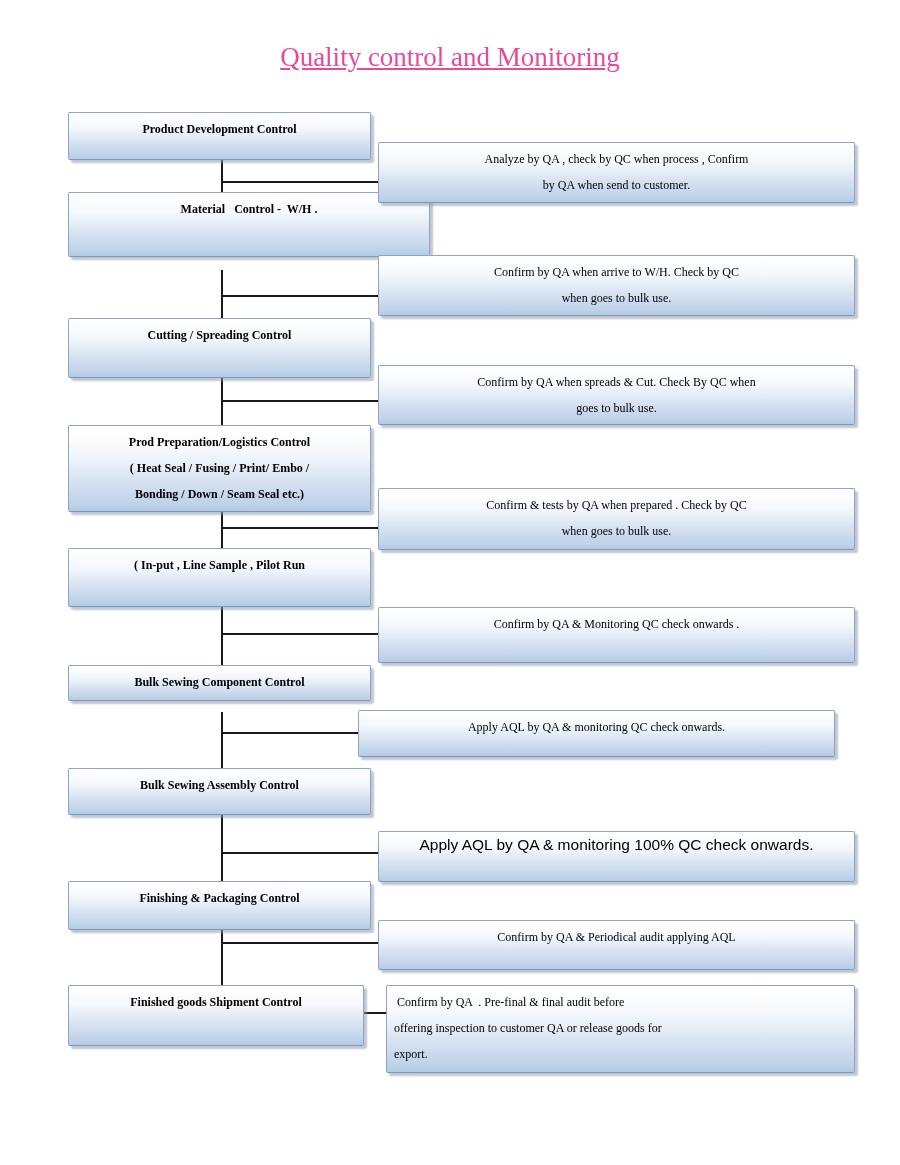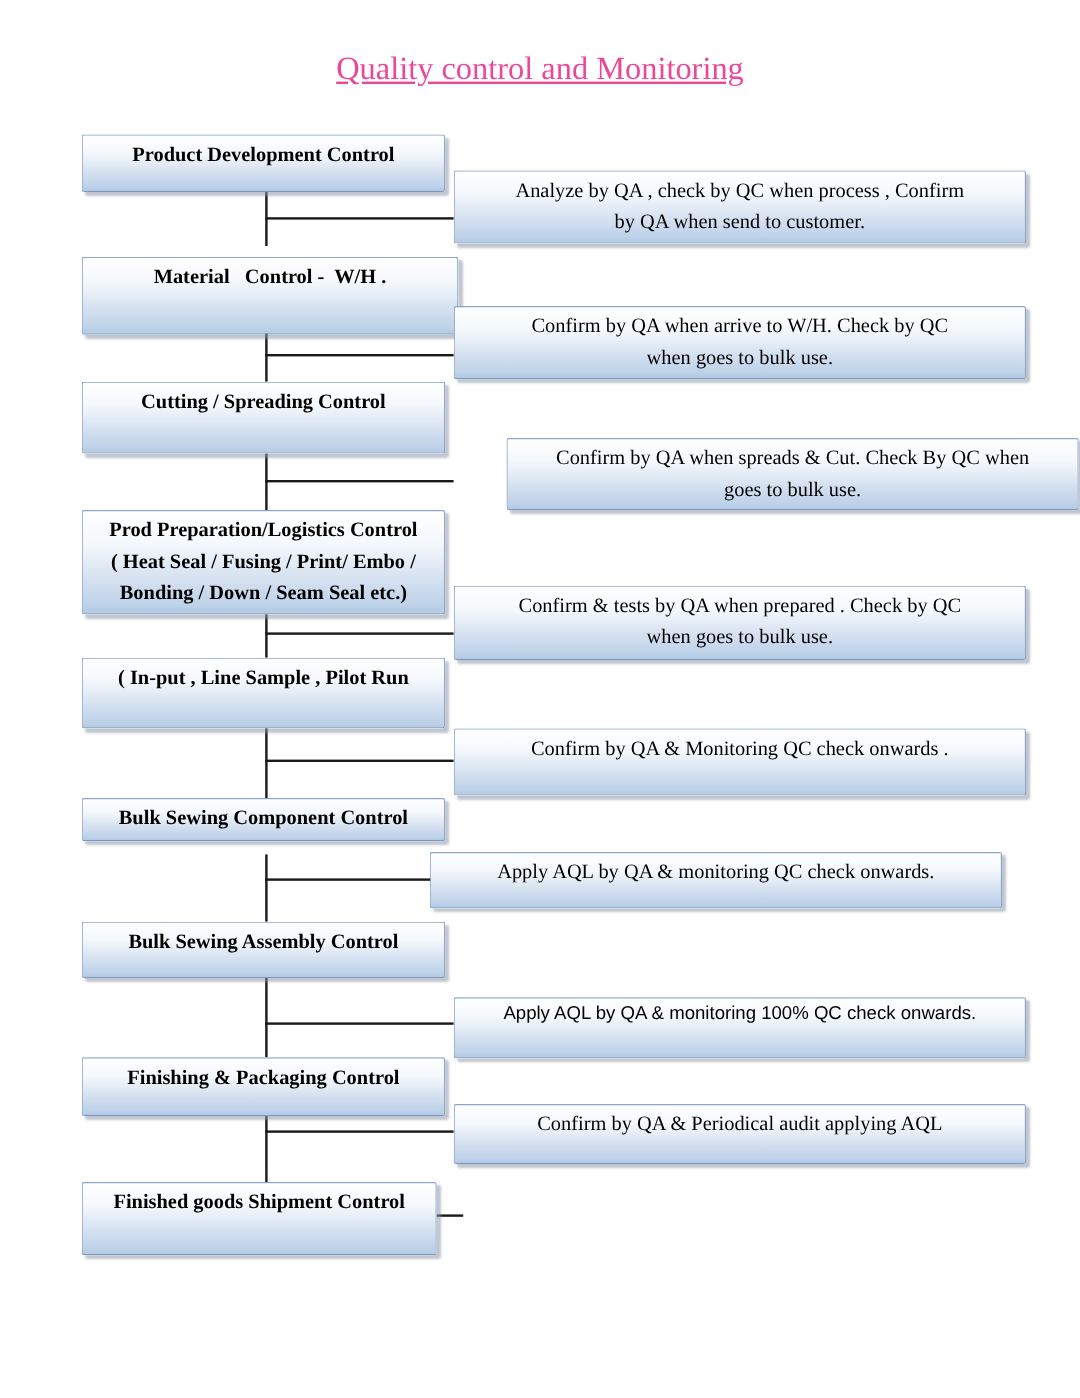--- a/index.html
+++ b/index.html
@@ -27,43 +27,43 @@
   }
   .box {
     position: absolute;
     box-sizing: border-box;
     border: 1px solid #8ca5c8;
     border-bottom-color: #7d98bf;
     border-radius: 2px;
     background: linear-gradient(180deg, #ffffff 0%, #f4f8fc 32%, #d4e0f0 68%, #bed2e9 92%, #b4cae4 100%);
     box-shadow: 3px 3px 2px rgba(140, 152, 168, 0.55);
     padding: 3px 6px;
-    font-size: 17px;
+    font-size: 12px;
     line-height: 26px;
     text-align: center;
   }
   .lbl { display: block; font-weight: bold; white-space: pre-wrap; }
   .sub { display: block; font-weight: bold; white-space: pre-wrap; }
   .nl  { display: block; white-space: pre-wrap; }
 
   
   .s1 { left: 68px; top: 112px;  width: 303px; height: 48px; }
-  .s2 { left: 68px; top: 214px;  width: 314px; height: 65px; text-align: center; }
+  .s2 { left: 68px; top: 192px;  width: 362px; height: 65px; text-align: center; }
   .s3 { left: 68px; top: 318px;  width: 303px; height: 60px; }
   .s4 { left: 68px; top: 425px;  width: 303px; height: 87px; }
   .s5 { left: 68px; top: 548px;  width: 303px; height: 59px; }
   .s6 { left: 68px; top: 665px;  width: 303px; height: 36px; }
   .s7 { left: 68px; top: 768px;  width: 303px; height: 47px; }
   .s8 { left: 68px; top: 881px;  width: 303px; height: 49px; }
   .s9 { left: 68px; top: 985px;  width: 296px; height: 61px; }
 
   
   .n1 { left: 378px; top: 142px; width: 477px; height: 61px; }
   .n2 { left: 378px; top: 255px; width: 477px; height: 61px; }
-  .n3 { left: 378px; top: 365px; width: 477px; height: 60px; margin-left: 44px; }
+  .n3 { left: 378px; top: 365px; width: 477px; height: 60px; }
   .n4 { left: 378px; top: 488px; width: 477px; height: 62px; }
   .n5 { left: 378px; top: 607px; width: 477px; height: 56px; }
   .n6 { left: 358px; top: 710px; width: 477px; height: 47px; }
   .n7 { left: 378px; top: 831px; width: 477px; height: 51px;
         font-family: "Liberation Sans", sans-serif; font-size: 15.5px; padding-top: 0; }
   .n8 { left: 378px; top: 920px; width: 477px; height: 50px; }
   .n9 { left: 386px; top: 985px; width: 469px; height: 88px; text-align: left; padding-left: 7px; }
 
   
   .vline { position: absolute; left: 221px; width: 2px; background: #1a1a1a; }
@@ -164,14 +164,19 @@
   </div>
   <div class="box n6">
     <span class="nl">Apply AQL by QA &amp; monitoring QC check onwards.</span>
   </div>
   <div class="box n7">
     <span class="nl">Apply AQL by QA &amp; monitoring 100% QC check onwards.</span>
   </div>
   <div class="box n8">
     <span class="nl">Confirm by QA &amp; Periodical audit applying AQL</span>
   </div>
+  <div class="box n9">
+    <span class="nl"> Confirm by QA  . Pre-final &amp; final audit before</span>
+    <span class="nl">offering inspection to customer QA or release goods for</span>
+    <span class="nl">export.</span>
+  </div>
 
 </div>
 
 </body></html>

